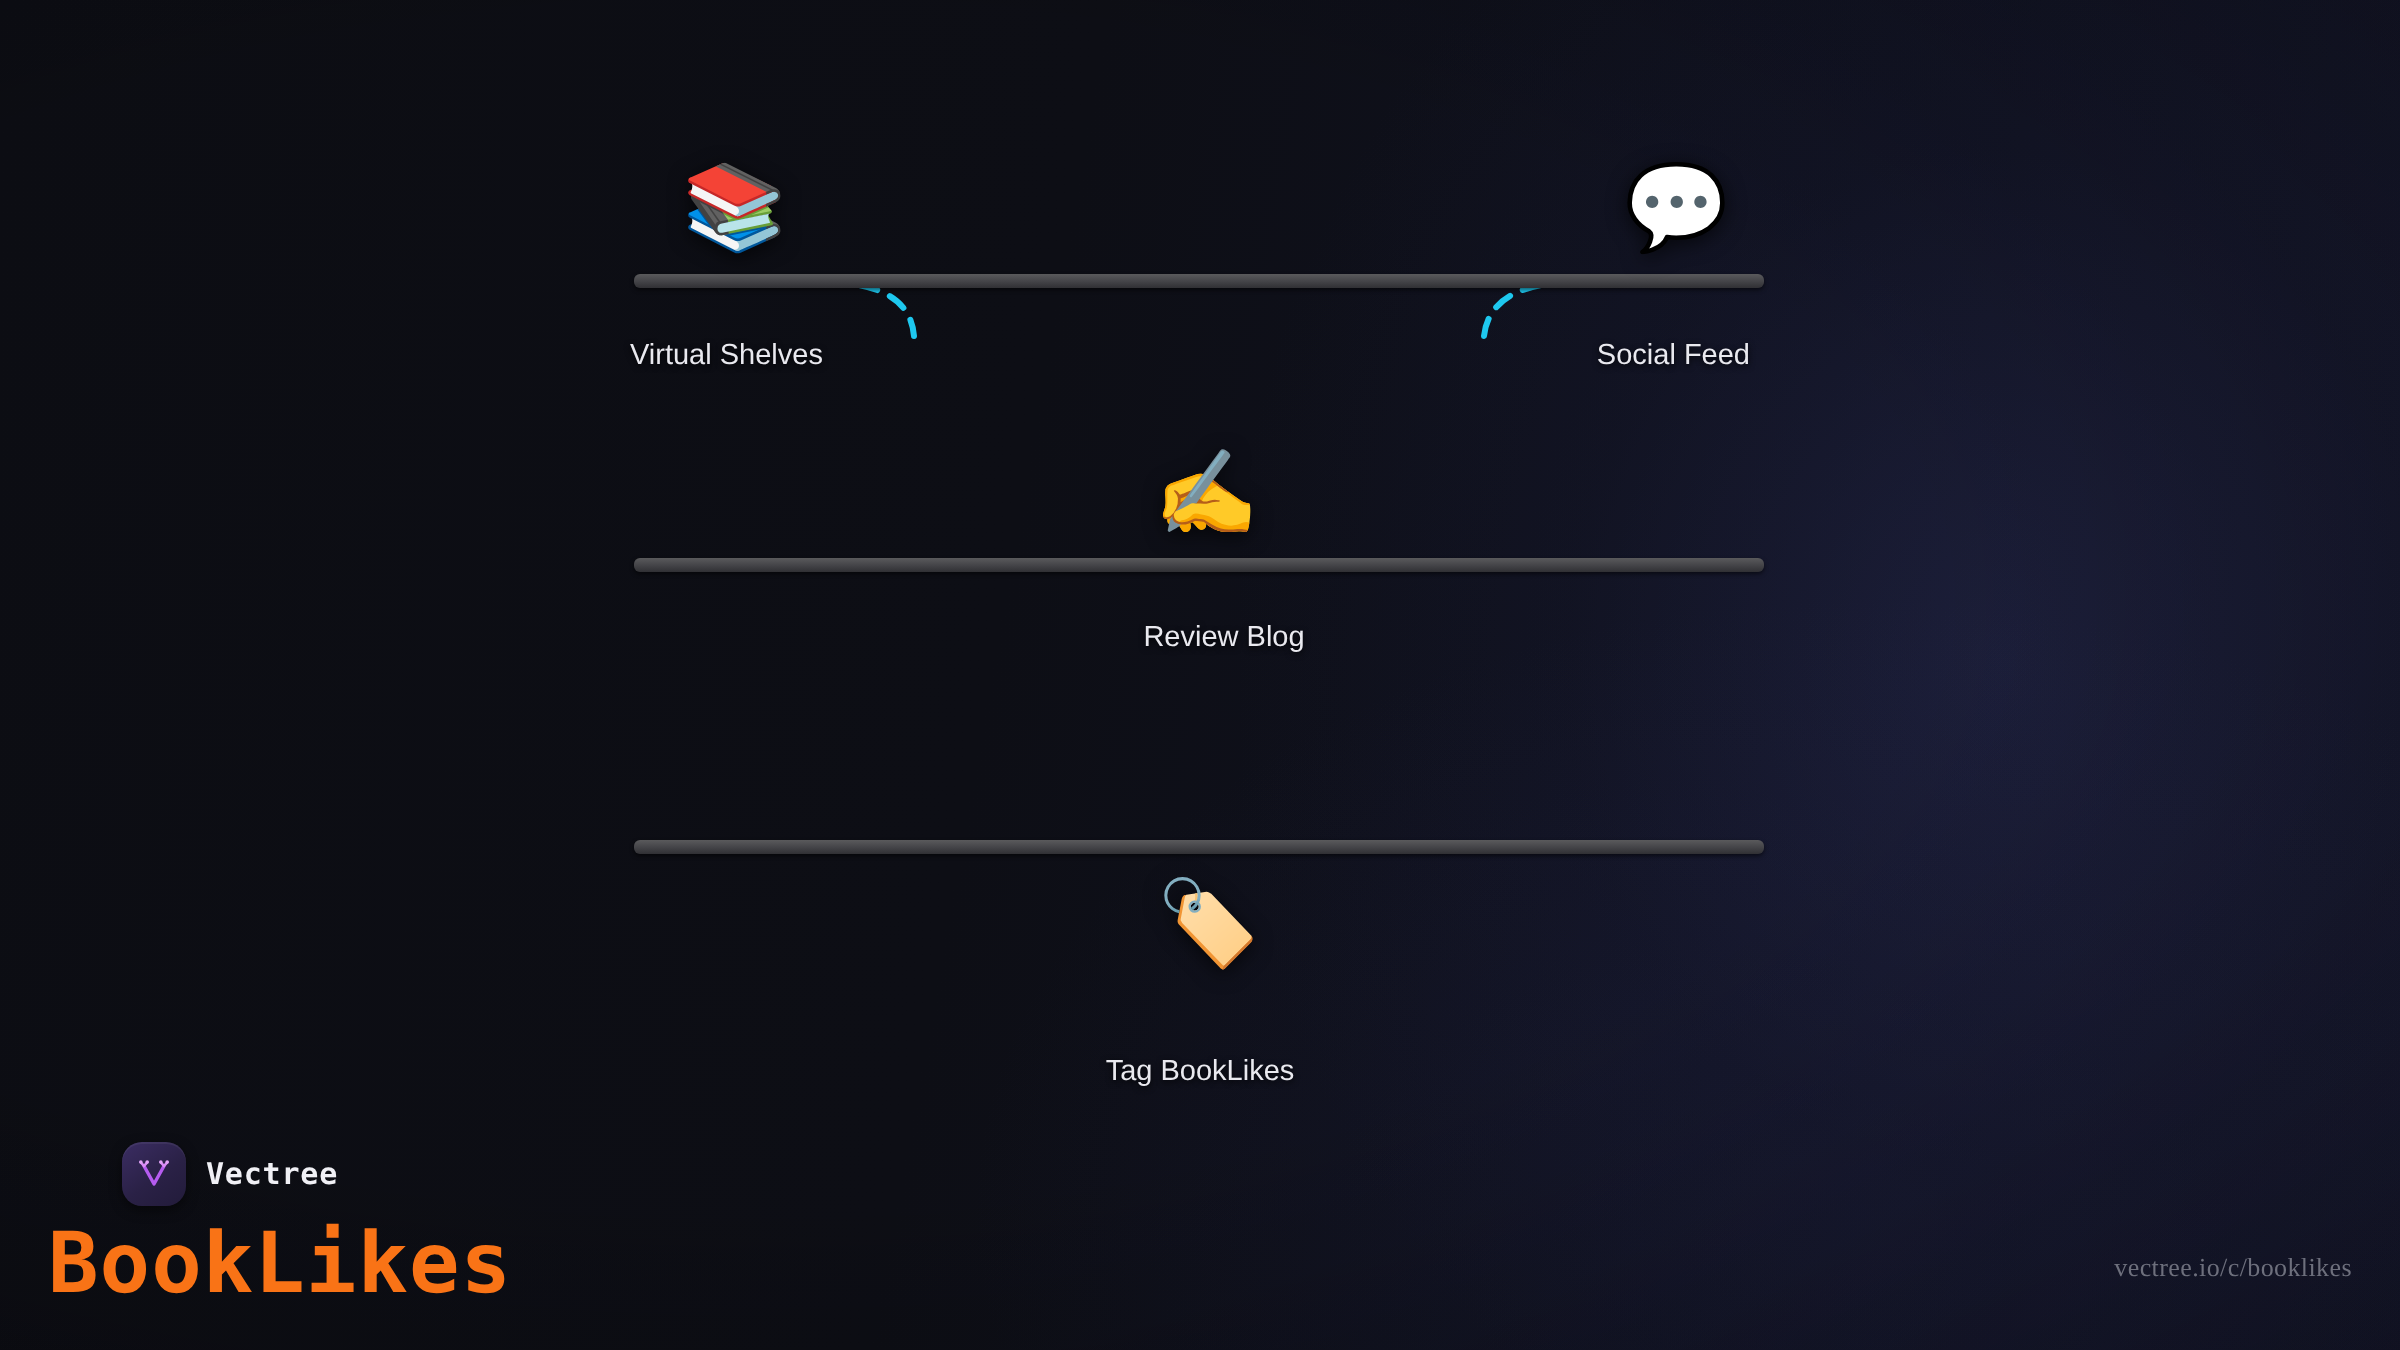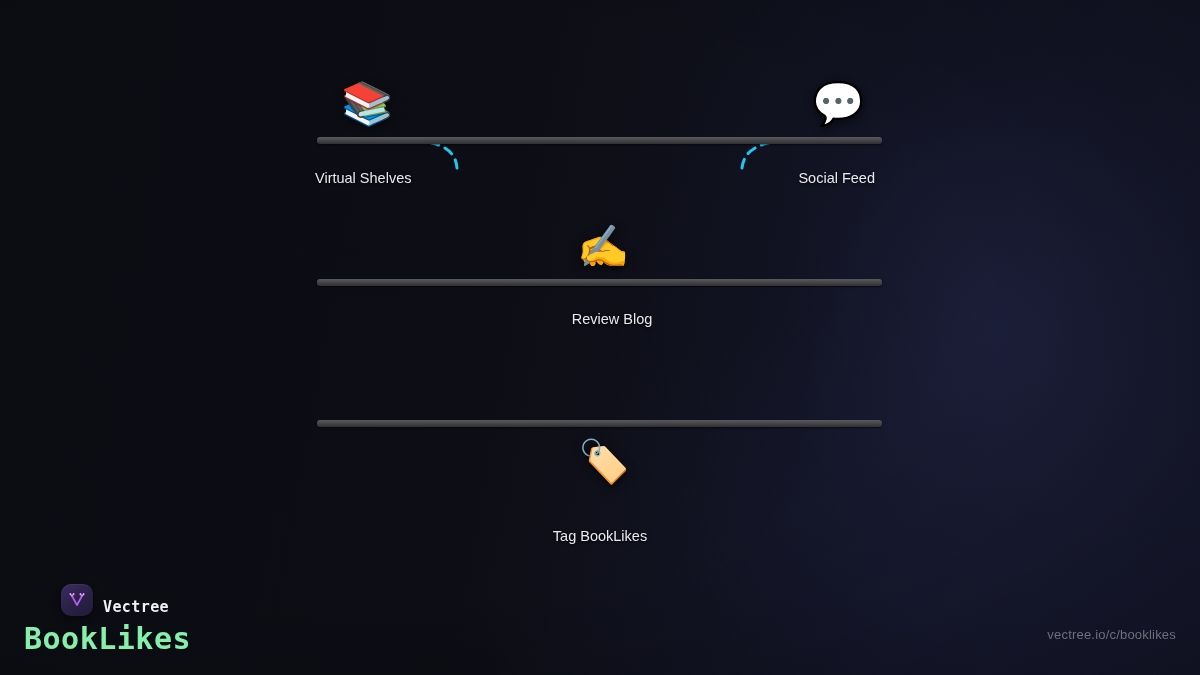--- a/index.html
+++ b/index.html
@@ -76,21 +76,21 @@
   .links { position:absolute; inset:0; pointer-events:none; }
 
   
   .brand {
     position:absolute;
     left:24px;
     bottom:20px;
   }
   .brand-row {
     display:flex;
-    align-items:flex-end;
+    align-items:center;
     gap:10px;
     margin-bottom:6px;
     padding-left:37px;
   }
   .brand-logo {
     width:32px; height:32px;
     border-radius:10px;
     background:linear-gradient(145deg, #3b2d63 0%, #2a2146 55%, #221b3a 100%);
     display:flex; align-items:center; justify-content:center;
     box-shadow:0 2px 6px rgba(0,0,0,0.5), inset 0 1px 0 rgba(255,255,255,0.06);
@@ -98,31 +98,31 @@
   }
   .brand-name {
     font-family:"DejaVu Sans Mono", monospace;
     font-size:15px;
     font-weight:700;
     letter-spacing:0.4px;
     color:#f0f0f5;
   }
   .brand-title {
     font-family:"DejaVu Sans Mono", monospace;
-    font-size:30px;
+    font-size:42px;
     font-weight:700;
     letter-spacing:0.5px;
-    color:#86efac;
+    color:#f97316;
     line-height:1.1;
   }
   .brand-url {
     position:absolute;
     right:24px;
     bottom:33px;
-    font-family:Liberation Sans, sans-serif;
+    font-family:Liberation Serif, serif;
     font-size:13px;
     color:#6d6f7c;
     letter-spacing:0.2px;
   }
 </style>
 </head>
 <body>
 
 <div class="bg-base"></div>
 <div class="bg-glow-right"></div>

